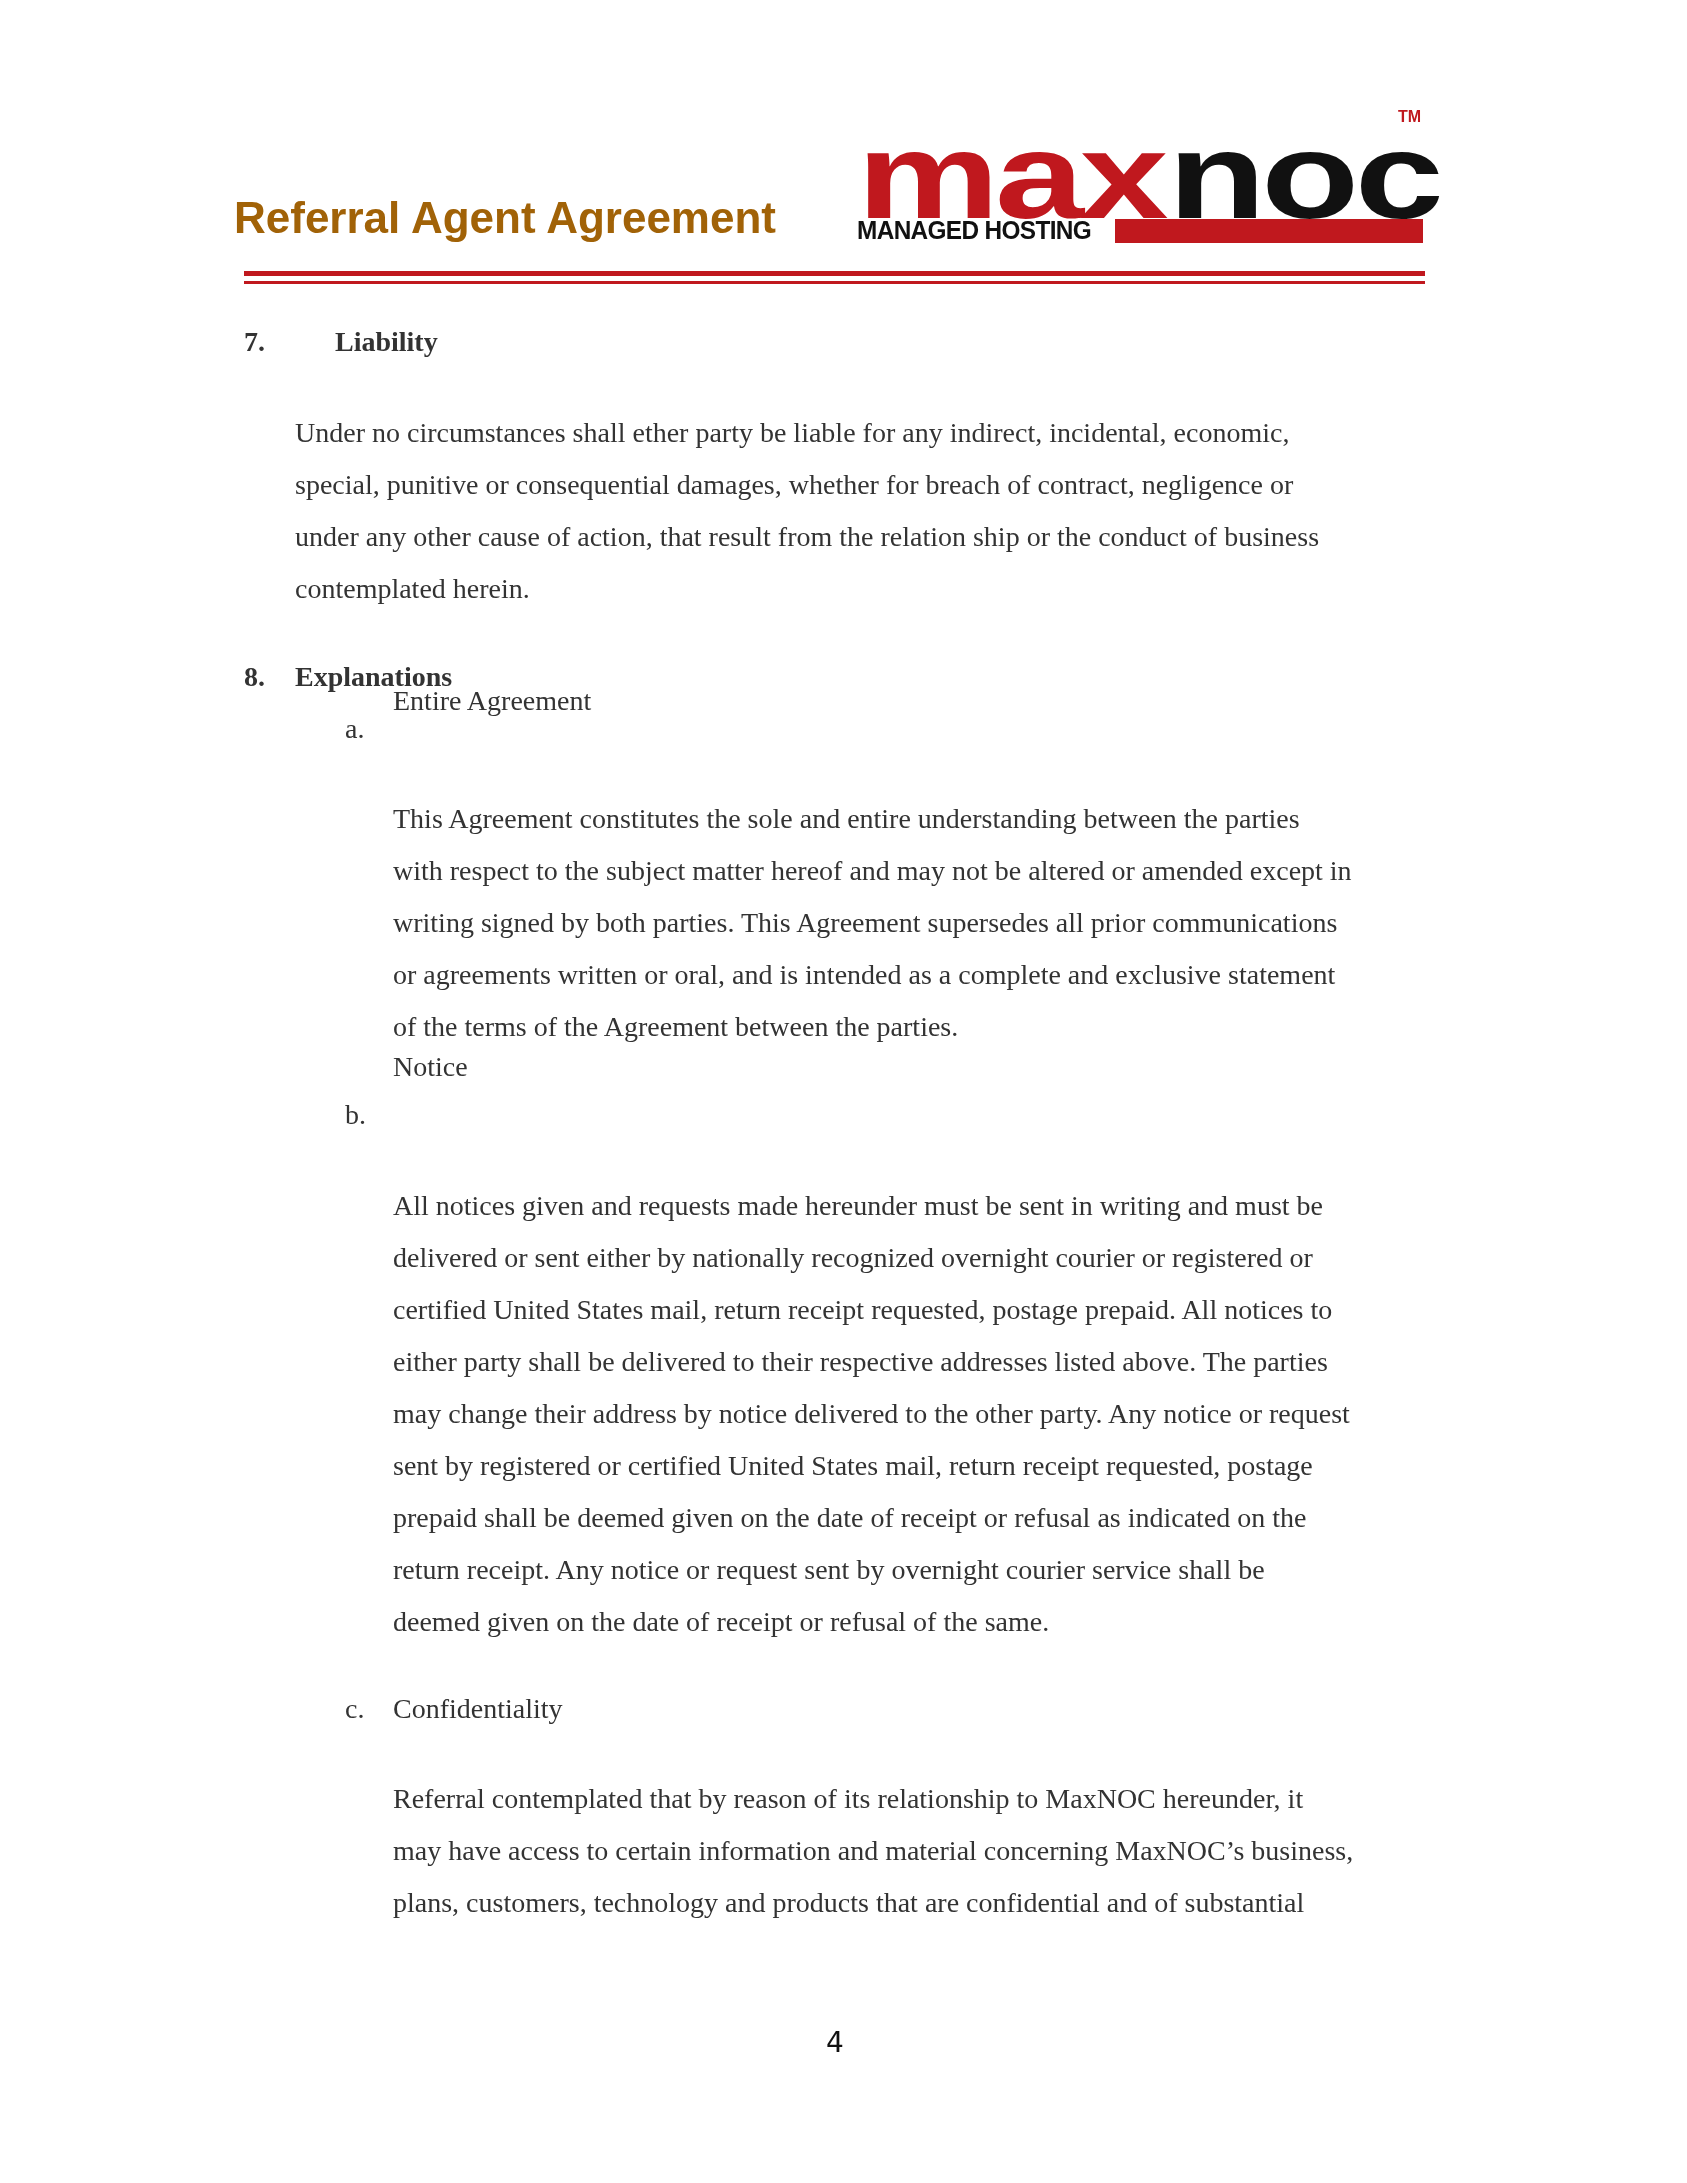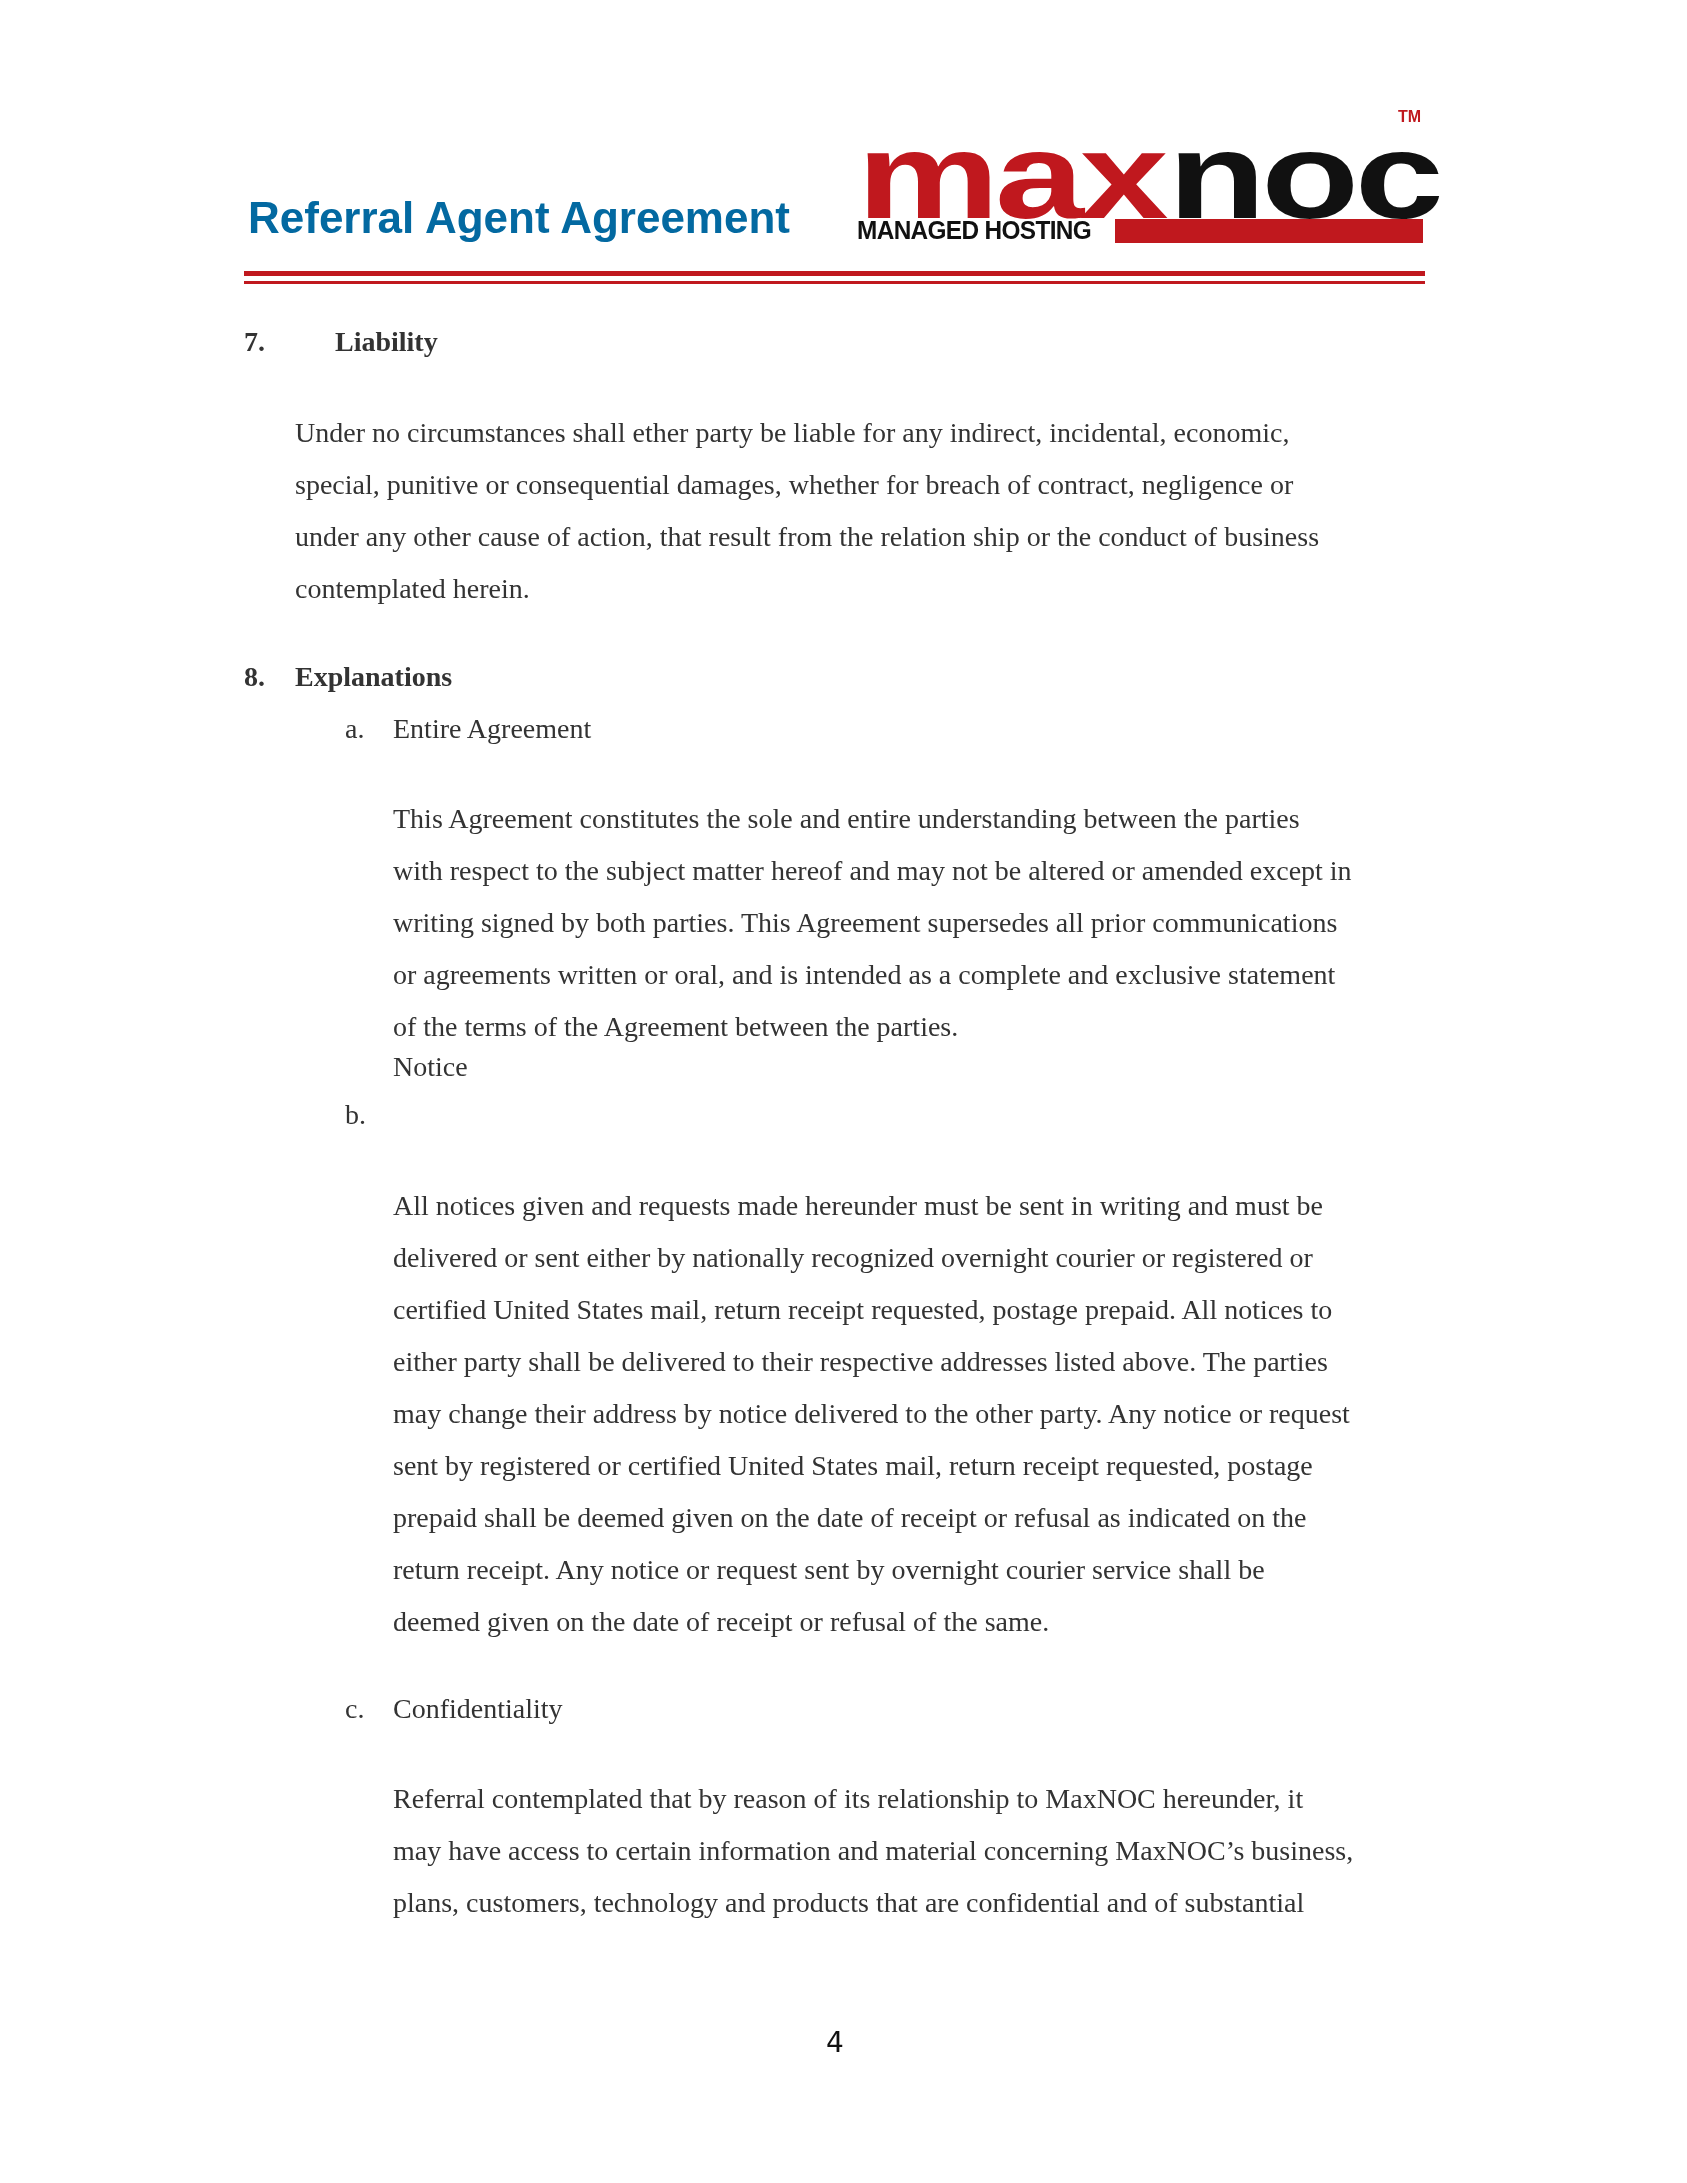--- a/index.html
+++ b/index.html
@@ -1,21 +1,21 @@
 <!DOCTYPE html>
 <html style="font-size:10.6px"><head>
 <meta charset="utf-8">
 <style>
   html, body { margin:0; padding:0; background:#ffffff; }
   body { width:1687px; height:2183px; position:relative; overflow:hidden; }
   .abs { position:absolute; }
   .title {
-    left:248px; top:193px;
+    left:234px; top:193px;
     font-family:"Liberation Sans", sans-serif; font-weight:bold;
-    font-size:44px; color:#0369a1; letter-spacing:0px; white-space:nowrap;
+    font-size:44px; color:#a16207; letter-spacing:0px; white-space:nowrap;
   }
   .logo { left:857px; top:120px; width:569px; height:126px; }
   .logo-max {
     position:absolute; left:0; top:-5.3px;
     font-family:"Liberation Sans", sans-serif; font-weight:bold;
     font-size:143px; line-height:1; color:#c0181e; letter-spacing:-4px;
     transform:scaleX(1.12) scaleY(0.85); transform-origin:left top;
   }
   .logo-noc {
     position:absolute; left:311px; top:-5.3px;
@@ -70,21 +70,21 @@
   <div>Under no circumstances shall ether party be liable for any indirect, incidental, economic,</div>
   <div>special, punitive or consequential damages, whether for breach of contract, negligence or</div>
   <div>under any other cause of action, that result from the relation ship or the conduct of business</div>
   <div>contemplated herein.</div>
 </div>
 
 <div class="abs doc bold" style="left:244px; top:651px;">8.</div>
 <div class="abs doc bold" style="left:295px; top:651px;">Explanations</div>
 
 <div class="abs doc" style="left:345px; top:703px;">a.</div>
-<div class="abs doc" style="left:393px; top:703px;">Entire Agreement</div>
+<div class="abs doc" style="left:393px; top:675px;">Entire Agreement</div>
 <div class="abs doc" style="left:393px; top:793px;">
   <div>This Agreement constitutes the sole and entire understanding between the parties</div>
   <div>with respect to the subject matter hereof and may not be altered or amended except in</div>
   <div>writing signed by both parties. This Agreement supersedes all prior communications</div>
   <div>or agreements written or oral, and is intended as a complete and exclusive statement</div>
   <div>of the terms of the Agreement between the parties.</div>
 </div>
 
 <div class="abs doc" style="left:345px; top:1089px;">b.</div>
 <div class="abs doc" style="left:393px; top:1041px;">Notice</div>

